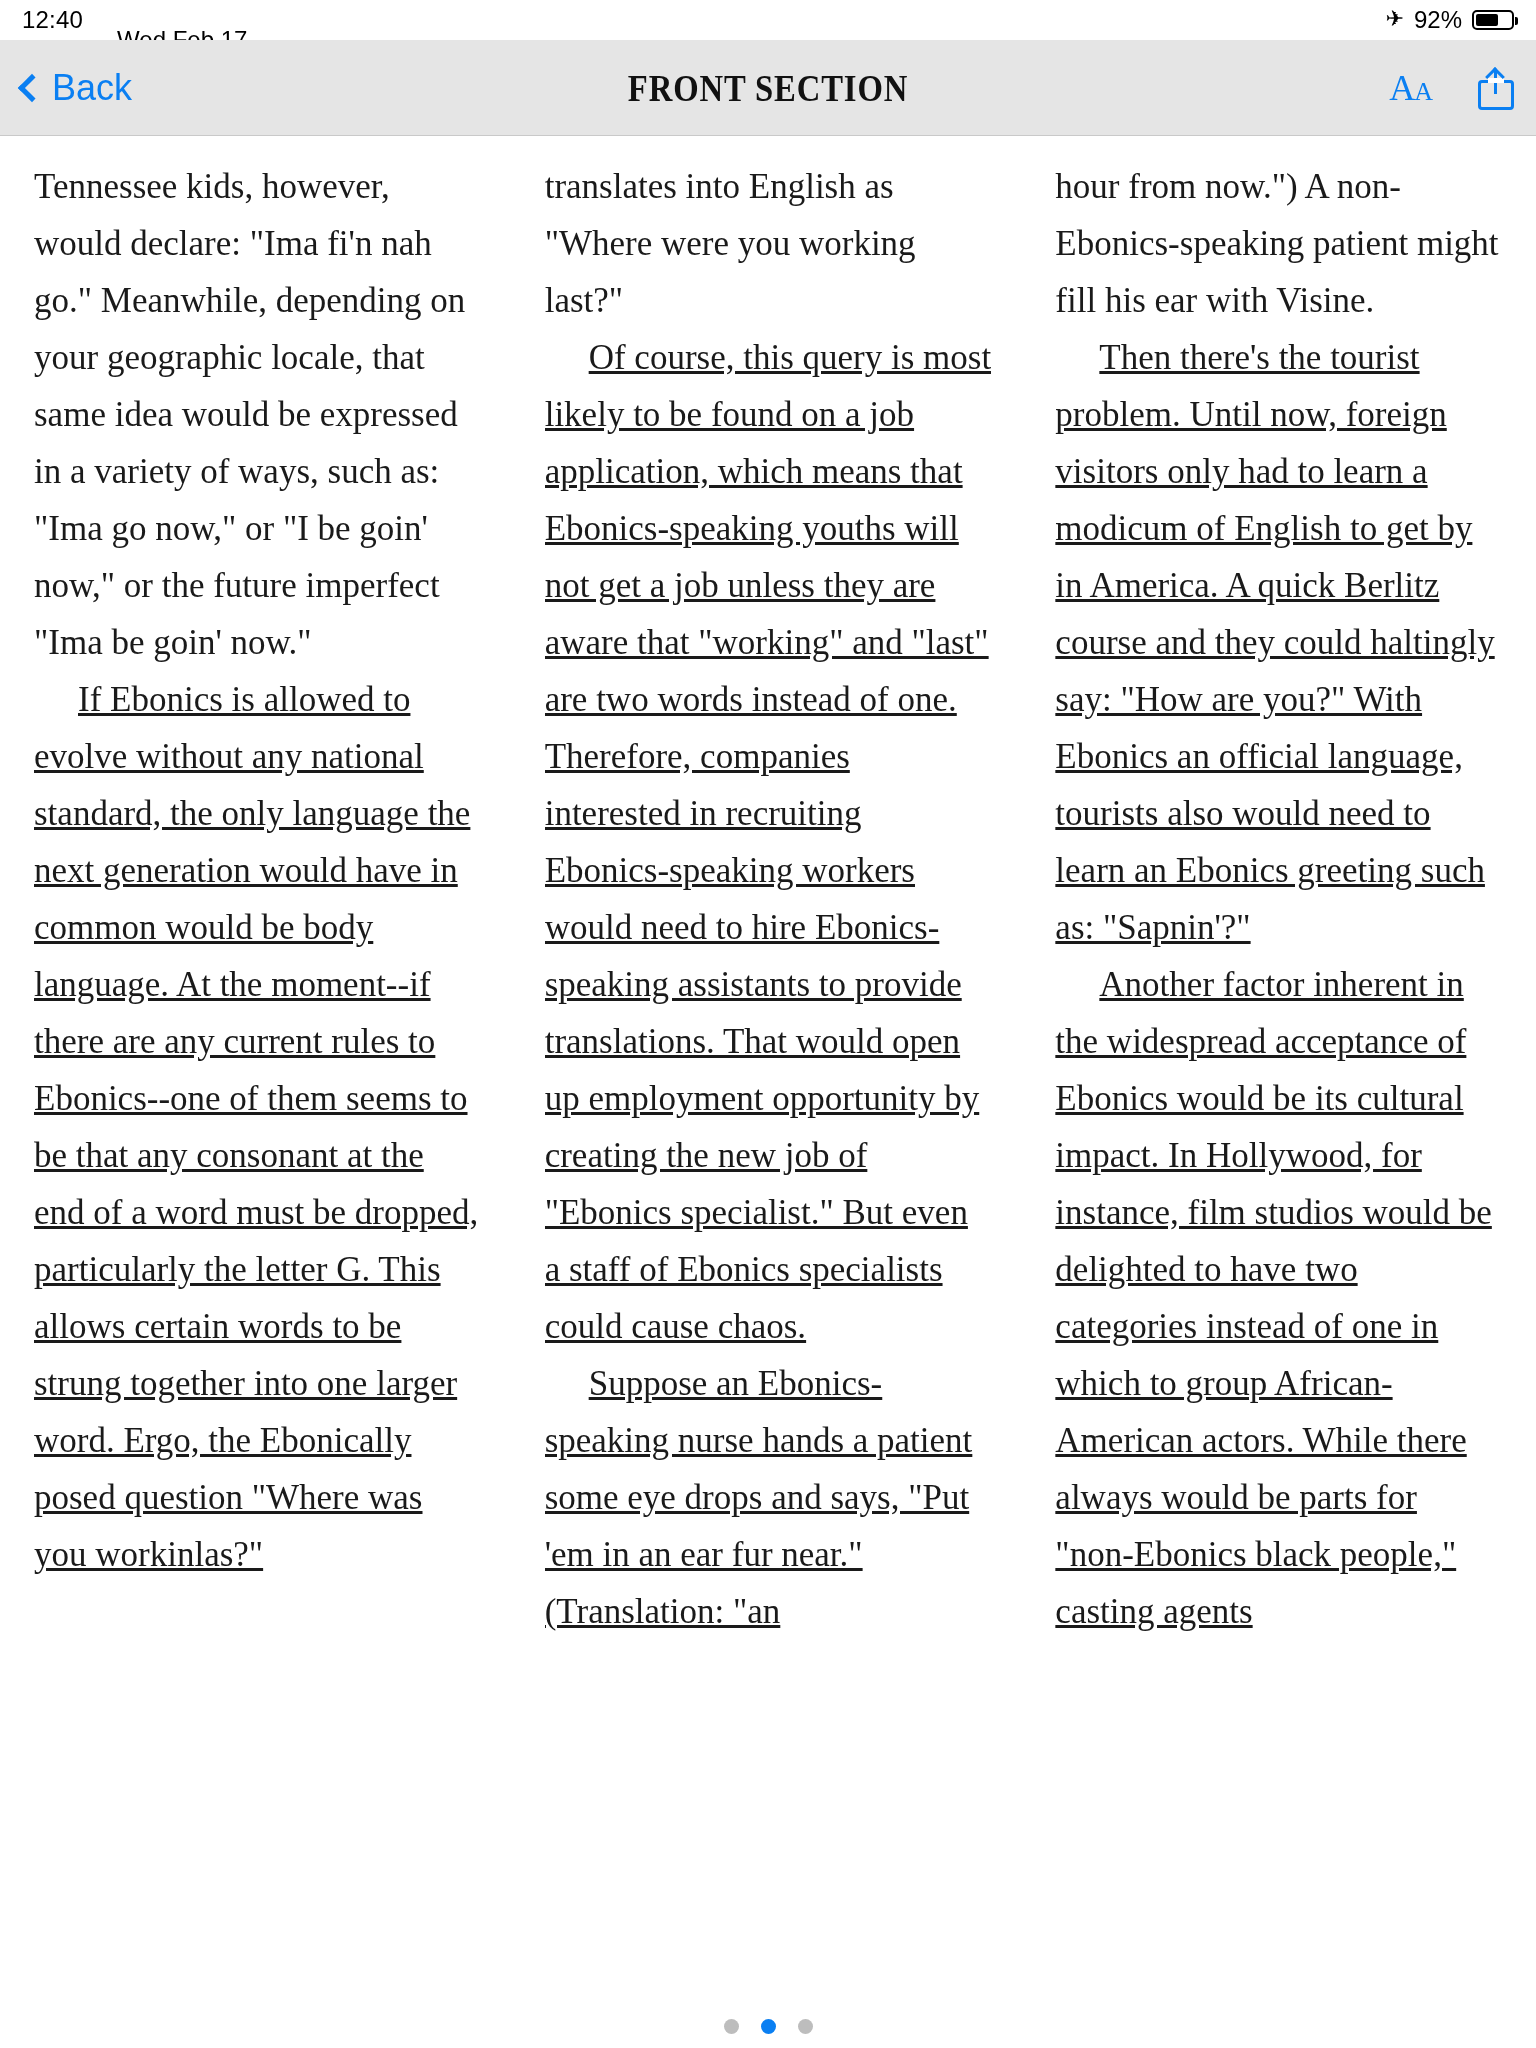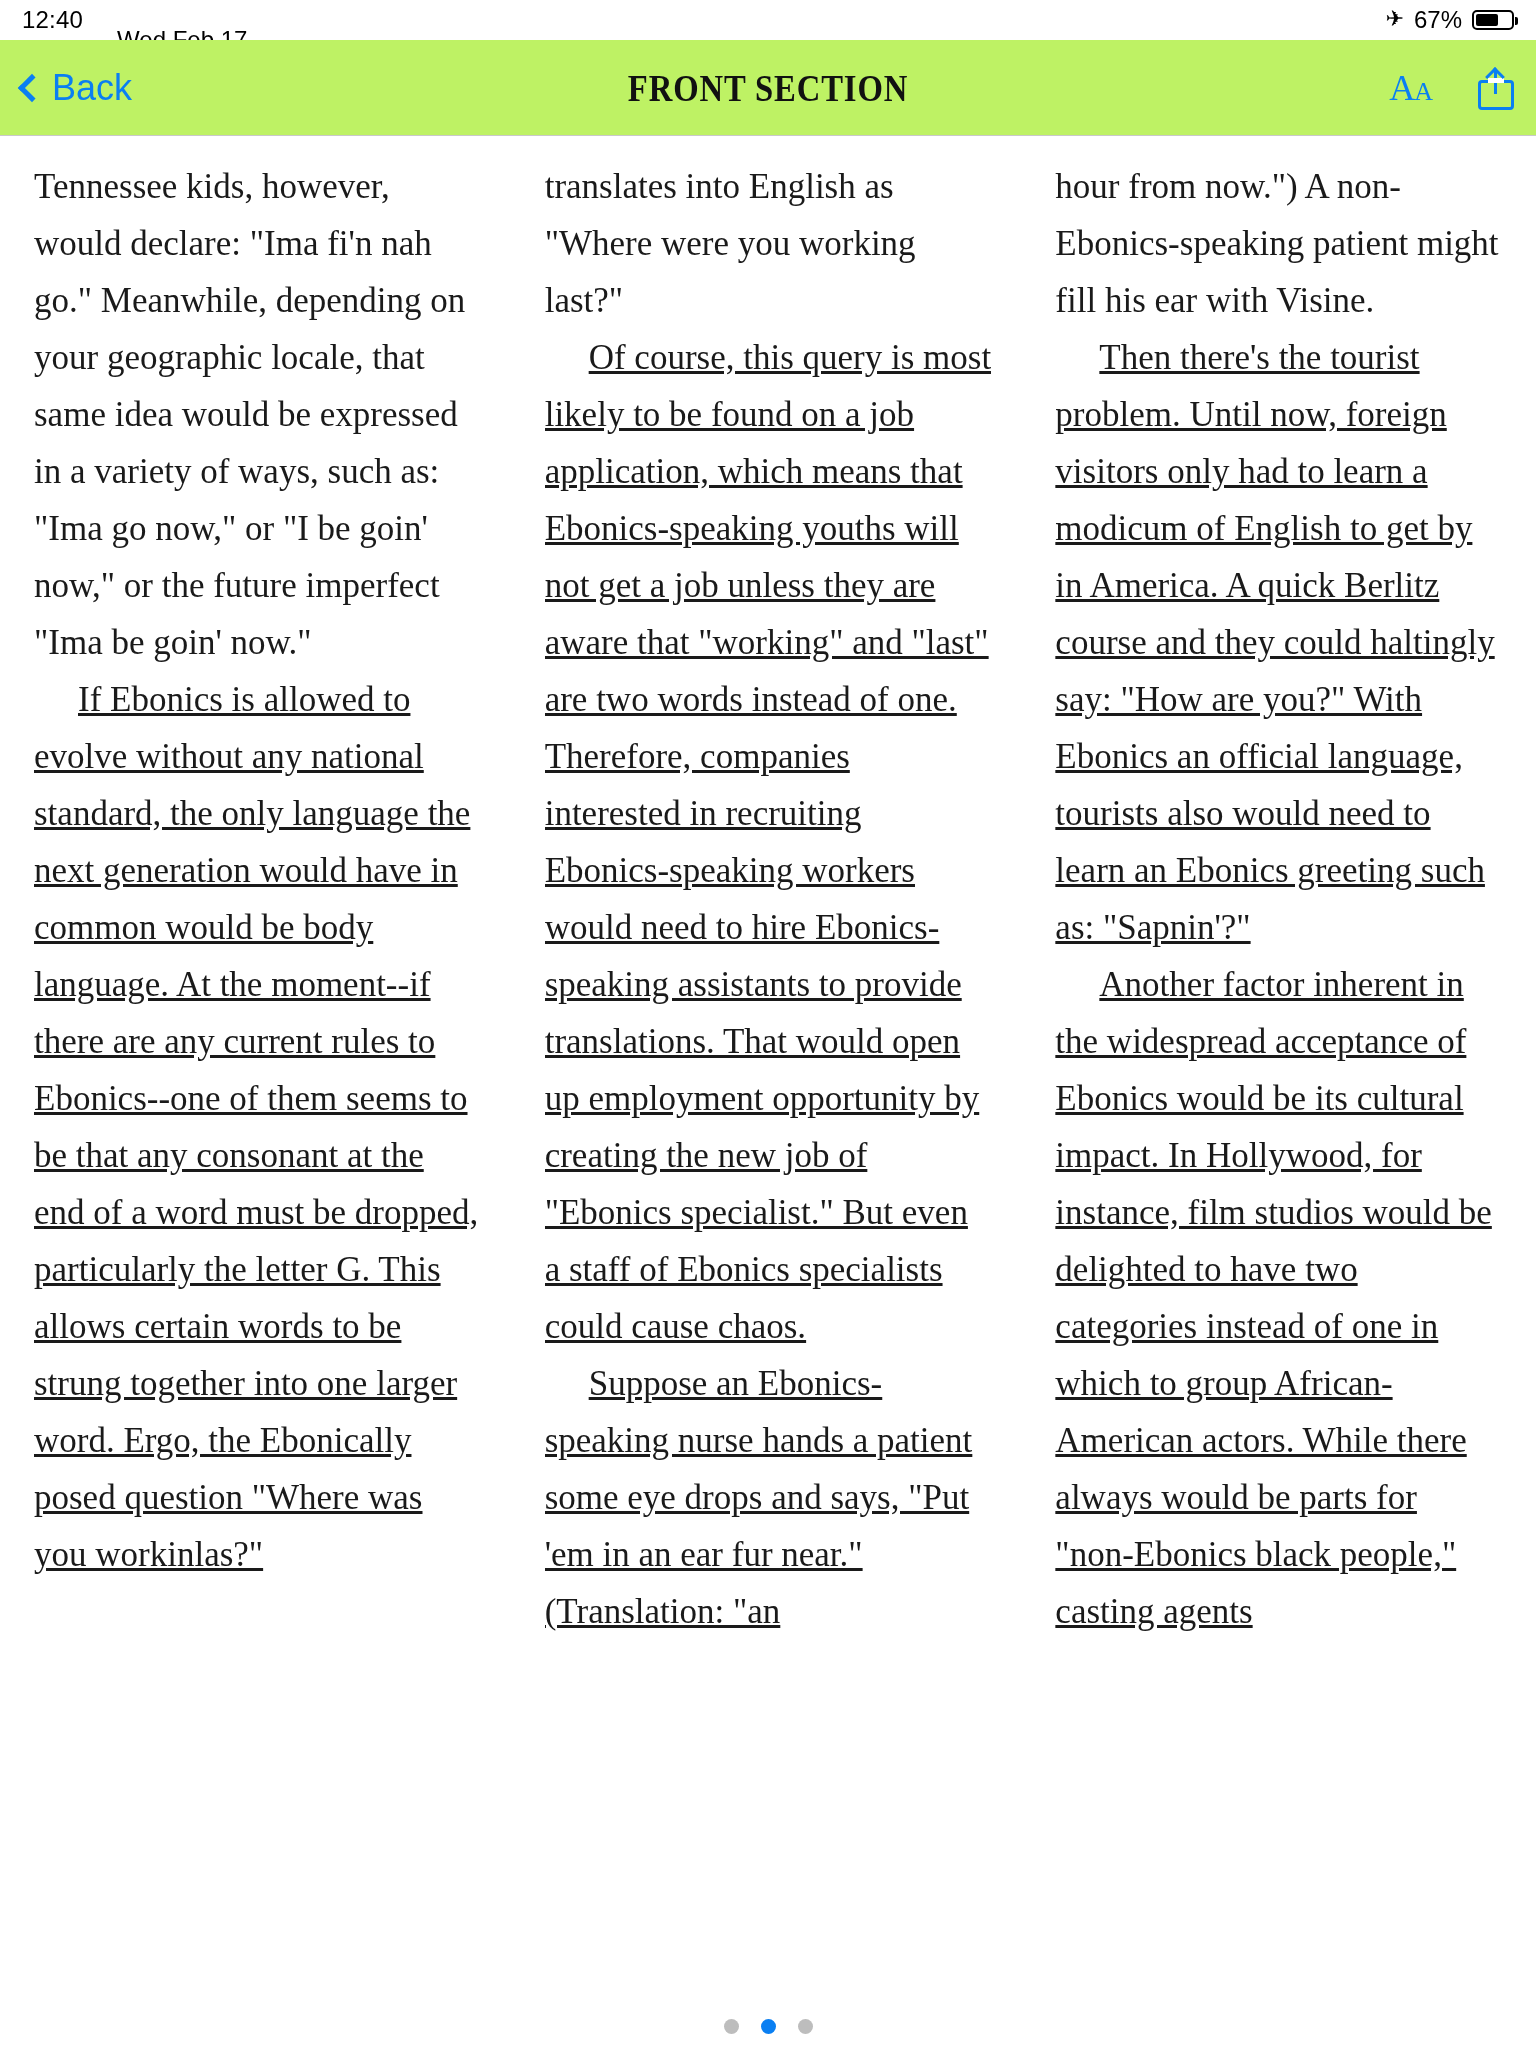--- a/index.html
+++ b/index.html
@@ -71,21 +71,21 @@
   }
 
   
   .nav-bar {
     height: 96px;
     border-bottom: 1px solid #c9c9c9;
     display: flex;
     align-items: center;
     padding: 0 22px;
     position: relative;
-    background: #bef264;
+    background: #e5e5e5;
   }
   .back-btn {
     display: flex;
     align-items: center;
     color: #0a7ff2;
     font-size: 36px;
     cursor: pointer;
     z-index: 2;
   }
   .chev {
@@ -195,21 +195,21 @@
 <div class="device">
 
   <div class="status-bar">
     <div class="status-left">
       <span class="status-time">12:40</span>
       <span class="status-date">Wed Feb 17</span>
     </div>
     <div class="status-spacer"></div>
     <div class="status-right">
       <span class="plane-icon">✈</span>
-      <span class="batt-pct">67%</span>
+      <span class="batt-pct">92%</span>
       <span class="batt">
         <span class="batt-fill" style="width: 58%;"></span>
       </span>
     </div>
   </div>
 
   <div class="nav-bar">
     <div class="back-btn">
       <span class="chev"></span>
       <span>Back</span>

